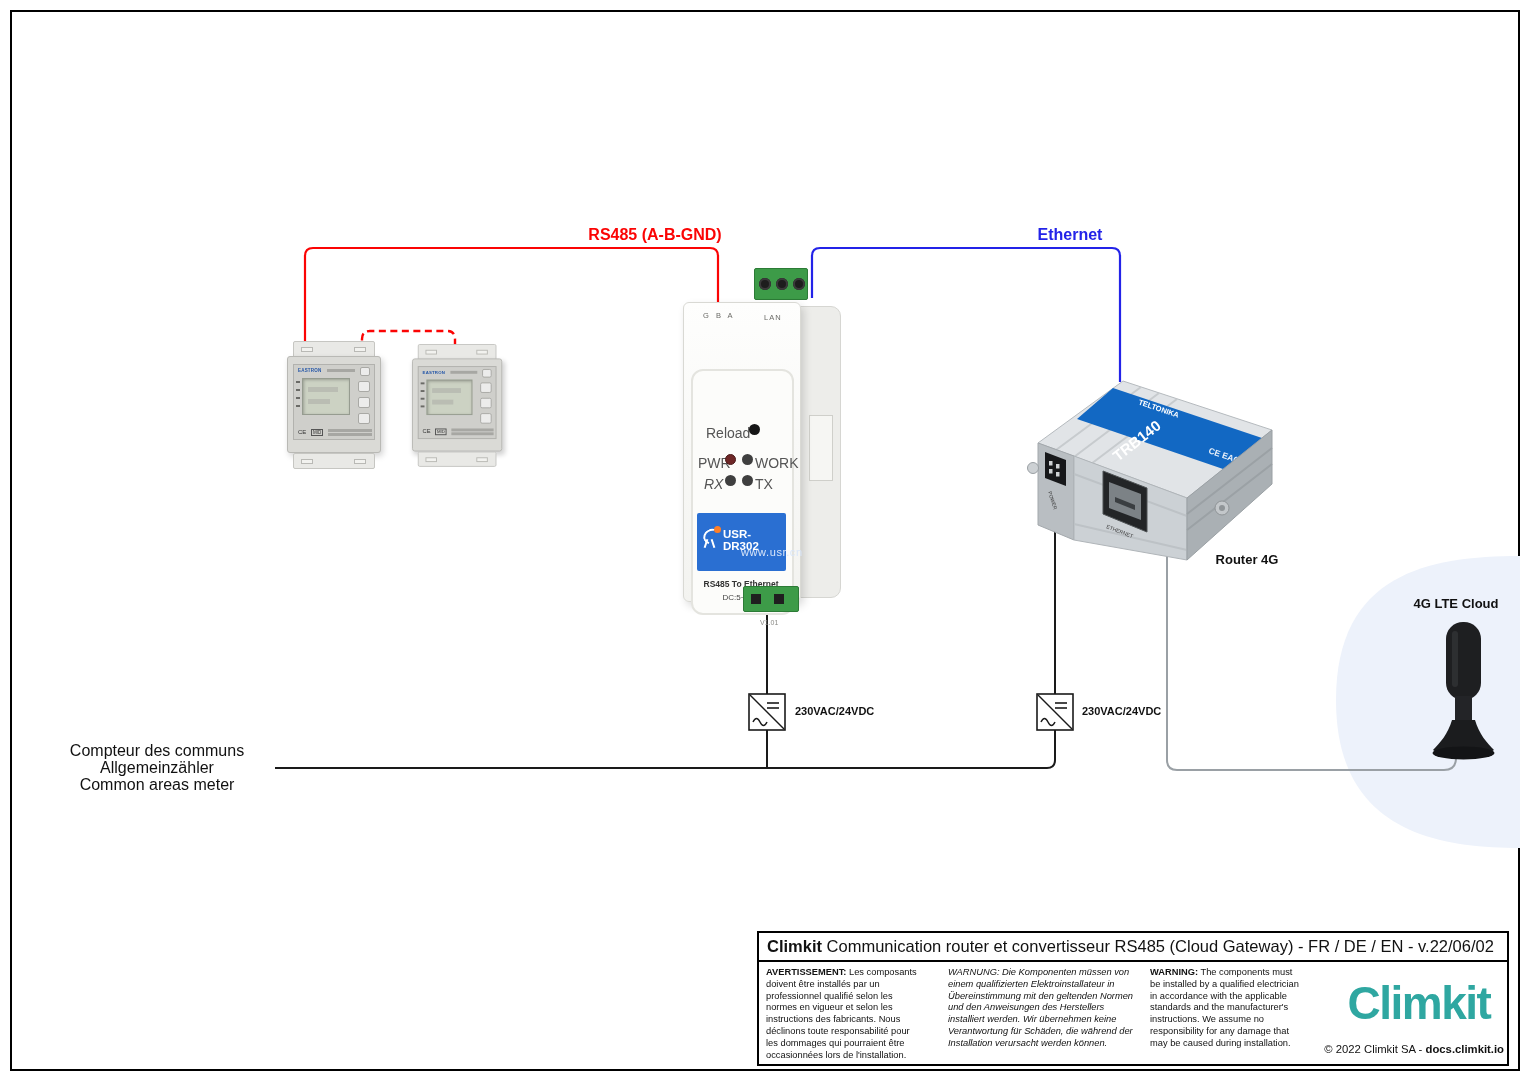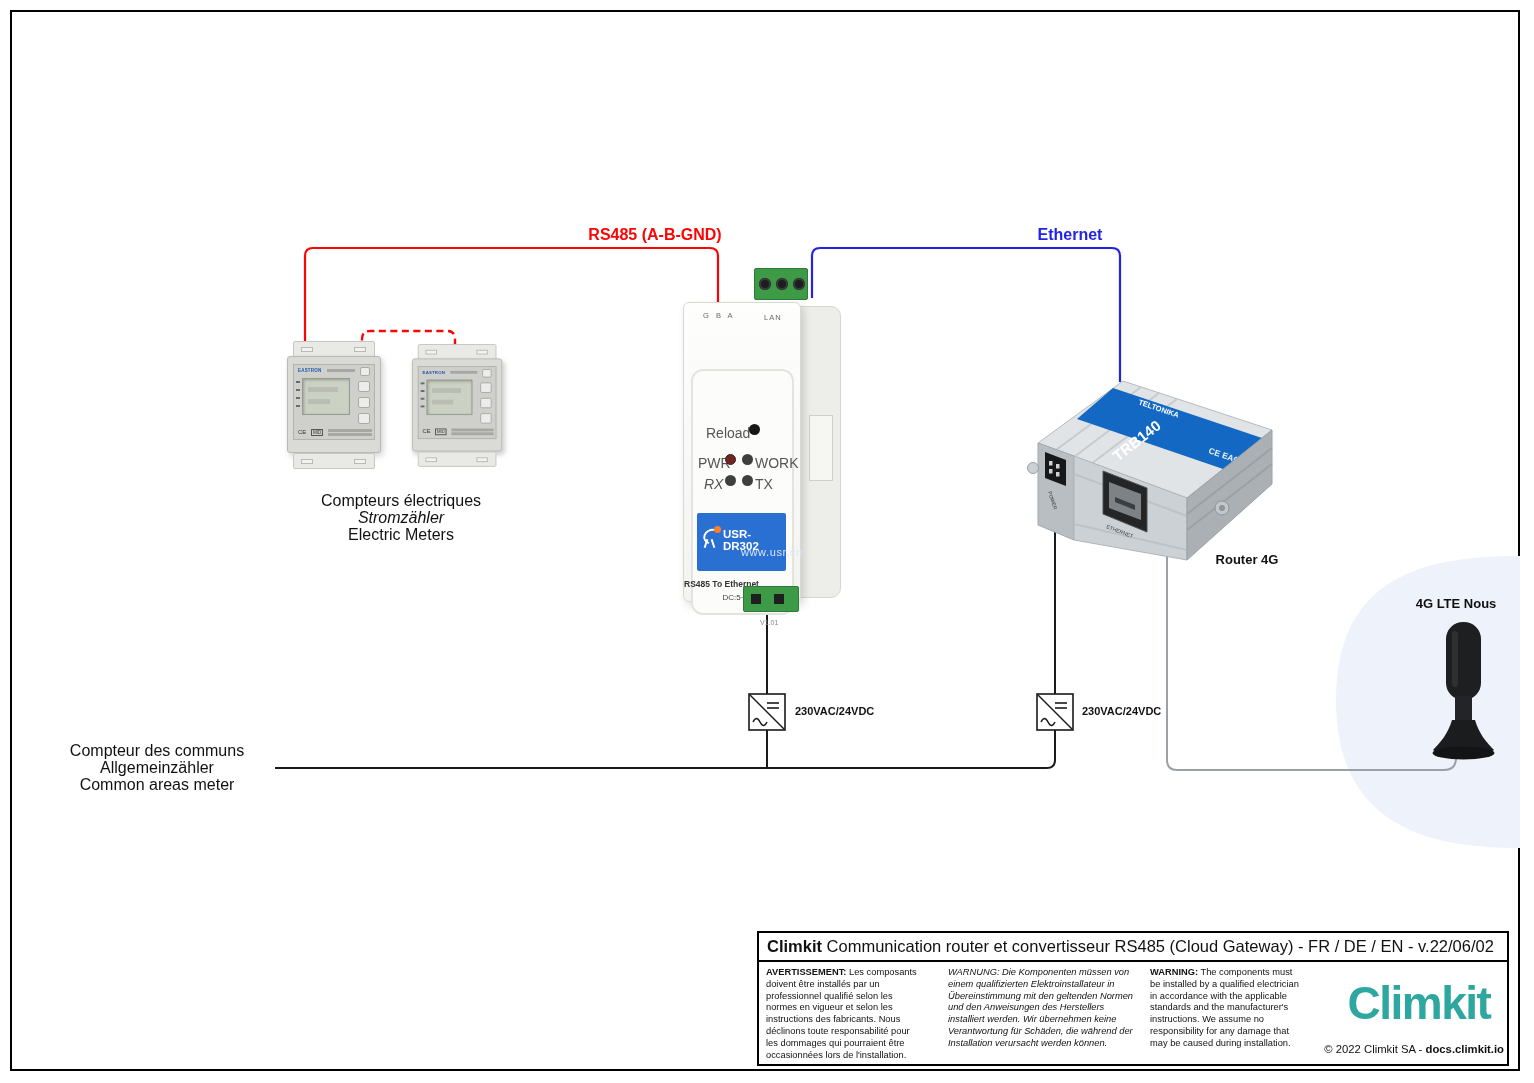--- a/index.html
+++ b/index.html
@@ -239,51 +239,46 @@
       <div class="cv-blue">
         <div class="usr-logo">
           <div class="dot"></div>
             <div class="arc1"></div>
             <div class="leg1"></div>
             <div class="leg2"></div>
         </div>
         <span style="position:absolute;left:26px;top:15px;color:#fff;font-weight:bold;font-size:11.5px;">USR-DR302</span>
         <span style="position:absolute;left:44px;top:33px;color:#d9e6f9;font-size:11px;letter-spacing:.6px;">www.usr.cn</span>
       </div>
-      <span style="position:absolute;left:0;top:276px;width:114px;text-align:left;font-size:8.5px;font-weight:bold;color:#333;">RS485 To Ethernet</span>
+      <span style="position:absolute;left:0;top:276px;width:114px;text-align:center;font-size:8.5px;font-weight:bold;color:#333;">RS485 To Ethernet</span>
       <span style="position:absolute;left:0;top:290px;width:114px;text-align:center;font-size:8px;color:#444;">DC:5~36V</span>
       <span style="position:absolute;left:76px;top:316px;font-size:7px;color:#8a8a86;">V1.01</span>
     </div>
     <div class="cv-term-bot">
       <div class="sq" style="left:7px;"></div>
         <div class="sq" style="left:30px;"></div>
     </div>
   </div>
 
   <div class="lbl b center" style="left:555px;top:226px;width:200px;color:#fb0404;">RS485 (A-B-GND)</div>
   <div class="lbl b center" style="left:1010px;top:226px;width:120px;color:#2323e8;">Ethernet</div>
 
-  <div class="lbl center" style="left:301px;top:492px;width:200px;">
-    <div>Compteurs électriques</div>
-    <div style="font-style:italic;">Stromzähler</div>
-    <div>Electric Meters</div>
-  </div>
 
 
   <div class="lbl b" style="left:795px;top:703px;font-size:11px;">230VAC/24VDC</div>
   <div class="lbl b" style="left:1082px;top:703px;font-size:11px;">230VAC/24VDC</div>
 
   <div class="lbl center" style="left:57px;top:742px;width:200px;">
     <div>Compteur des communs</div>
     <div>Allgemeinzähler</div>
     <div>Common areas meter</div>
   </div>
 
   <div class="lbl b center" style="left:1187px;top:551px;width:120px;font-size:13px;">Router 4G</div>
-  <div class="lbl b center" style="left:1390px;top:595px;width:132px;font-size:13px;">4G LTE Nous</div>
+  <div class="lbl b center" style="left:1390px;top:595px;width:132px;font-size:13px;">4G LTE Cloud</div>
 
   <div class="titlebar">
     <span class="b">Climkit</span><span> Communication router et convertisseur RS485 (Cloud Gateway) - FR / DE / EN - v.22/06/02</span>
   </div>
   <div class="warnbox"></div>
 
   <div class="warn" style="left:766px;top:967px;width:155px;">
     <span class="b">AVERTISSEMENT:</span><span> Les composants doivent être installés par un professionnel qualifié selon les normes en vigueur et selon les instructions des fabricants. Nous déclinons toute responsabilité pour les dommages qui pourraient être occasionnées lors de l'installation.</span>
   </div>
   <div class="warn" style="left:1150px;top:967px;width:152px;">

